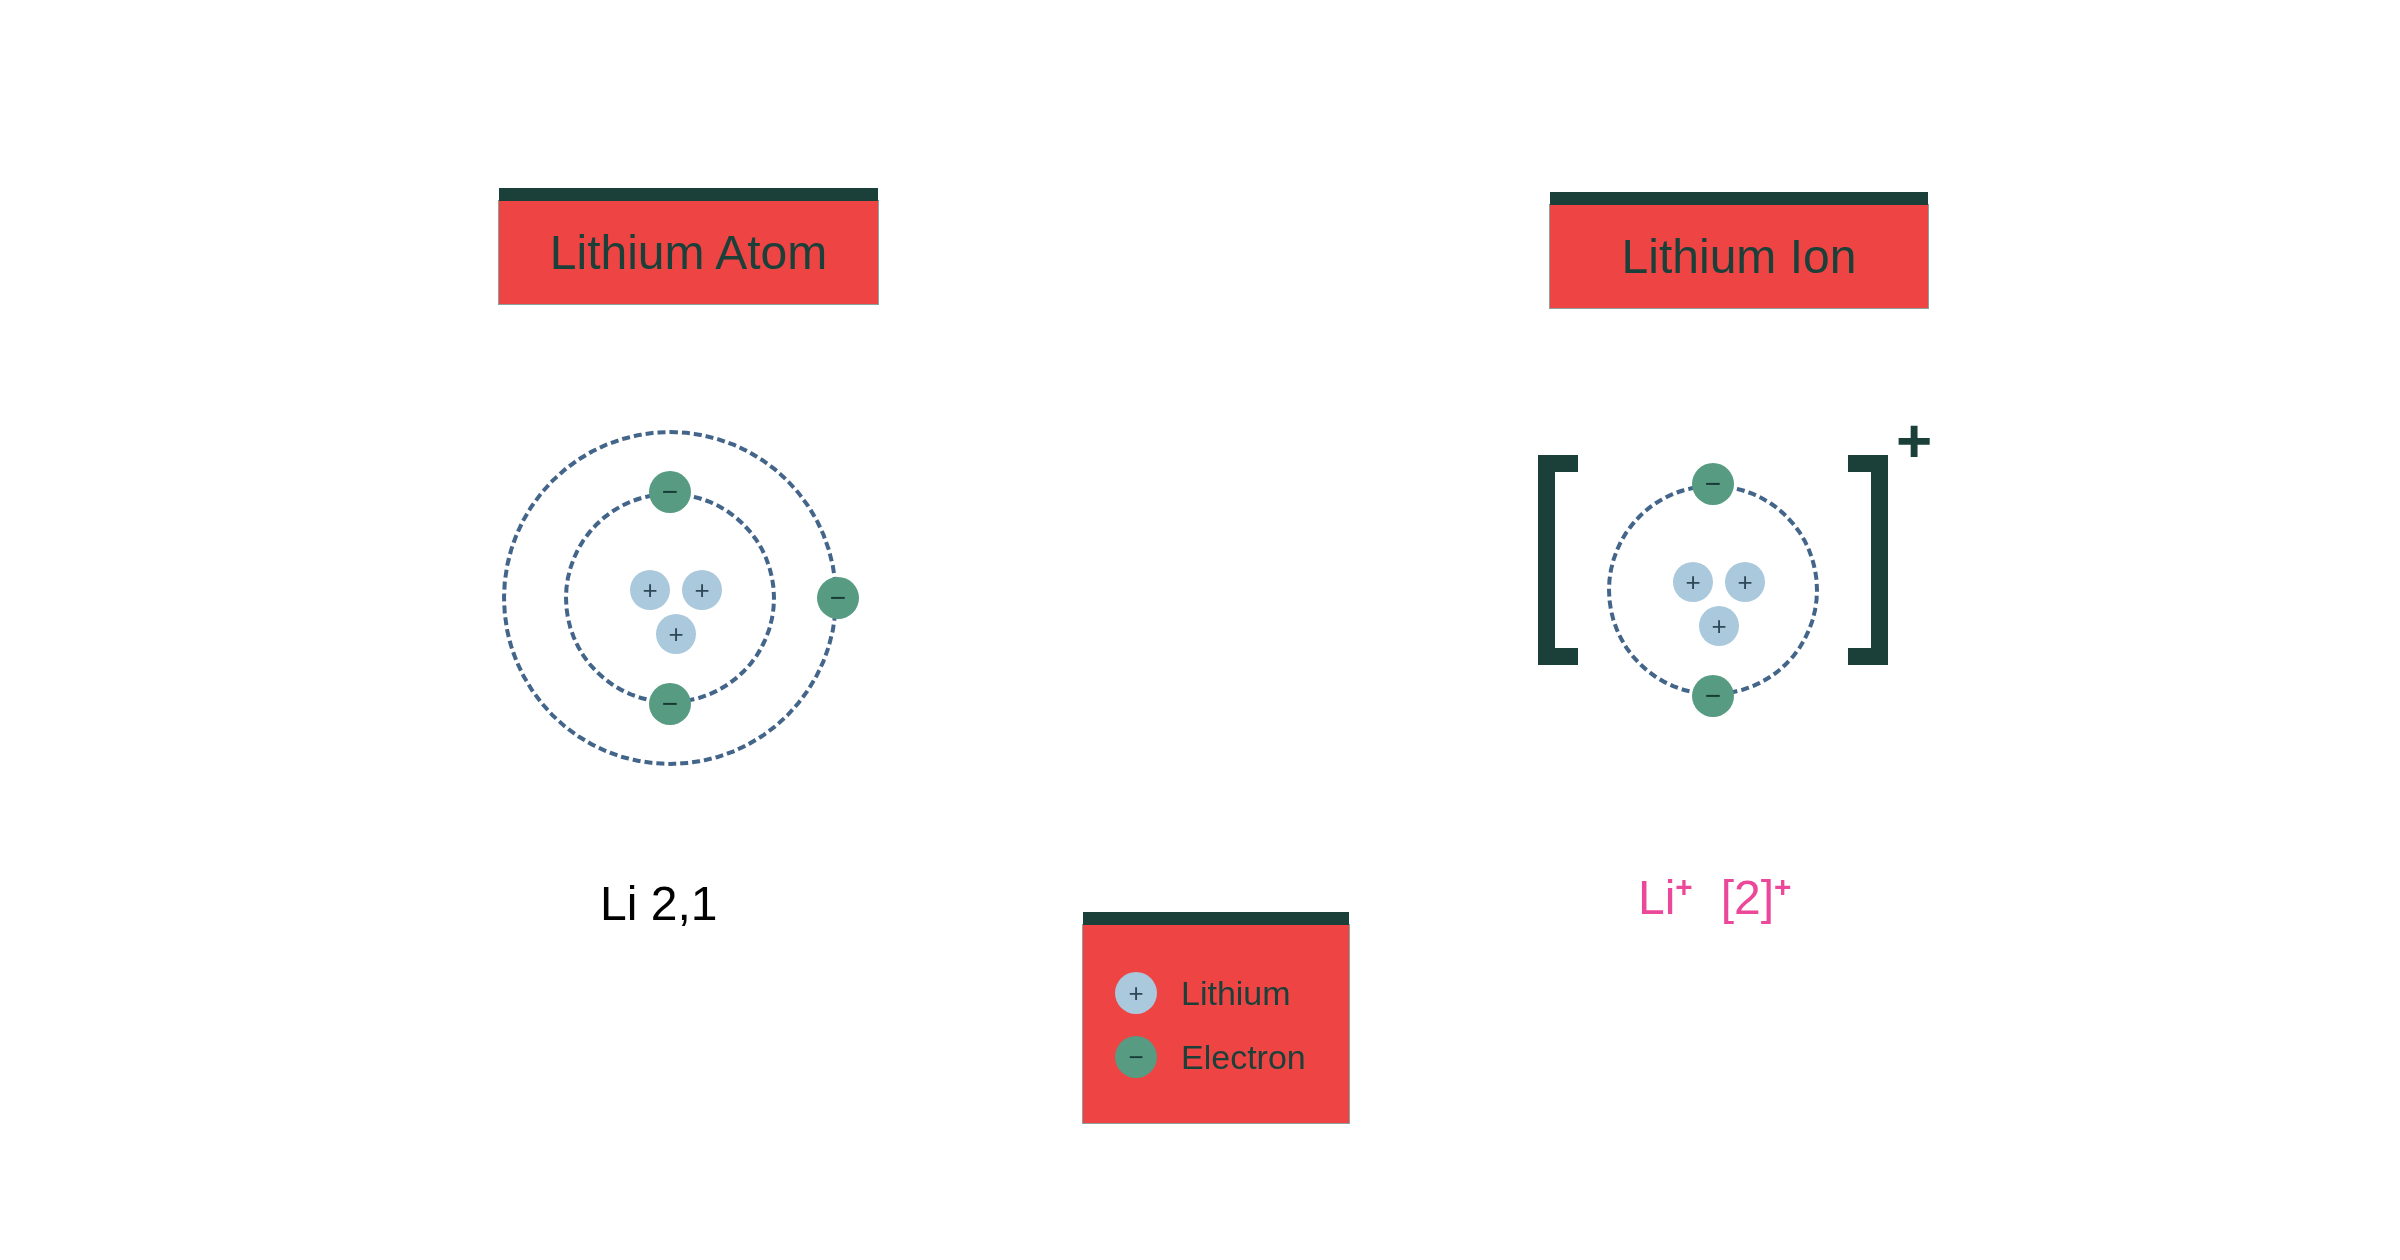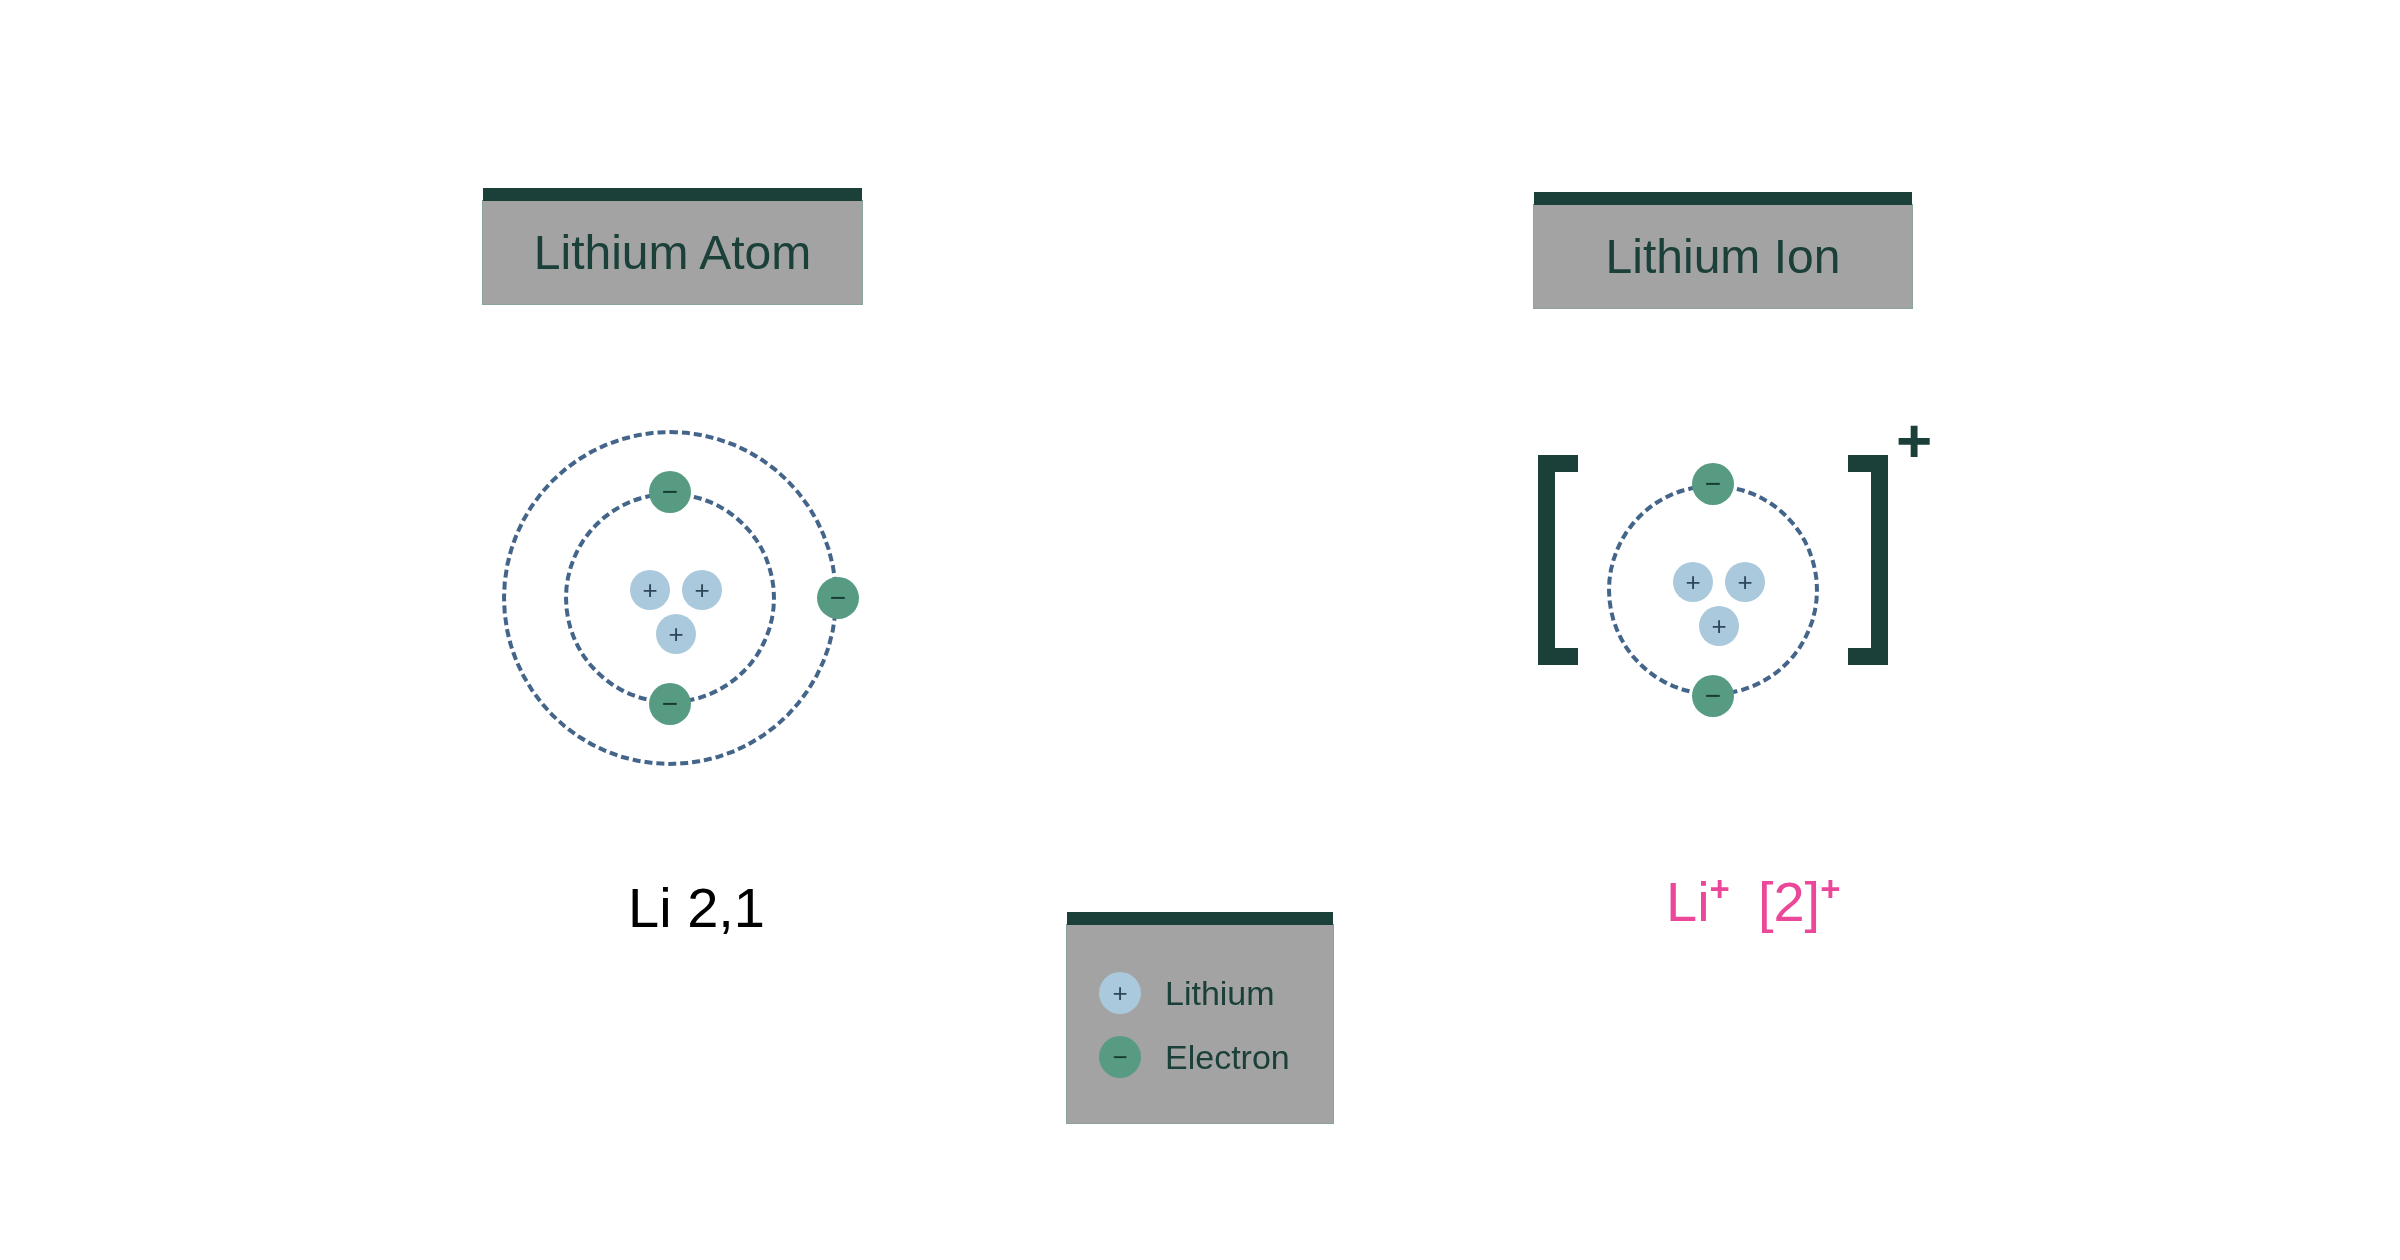--- a/index.html
+++ b/index.html
@@ -11,23 +11,24 @@
     width: 2400px;
     height: 1260px;
     position: relative;
     overflow: hidden;
     font-family: "Liberation Sans", sans-serif;
   }
 
   
   .card {
     position: absolute;
-    background: #a3a3a3;
+    background: #ef4444;
     border: 1px solid #8aa39d;
     box-sizing: border-box;
+    margin-left: 16px;
   }
   .card-topbar {
     position: absolute;
     left: 0;
     right: 0;
     top: -13px;
     height: 13px;
     background: #1b4039;
   }
   .card-title {
@@ -161,24 +162,23 @@
     position: absolute;
     color: #1b4039;
     font-size: 62px;
     font-weight: bold;
     line-height: 1;
   }
 
   
   .caption {
     position: absolute;
-    font-size: 56px;
+    font-size: 48px;
     line-height: 1;
     white-space: nowrap;
-    margin-left: 28px;
   }
   #atom-caption { color: #000000; }
   #ion-caption  { color: #ec4899; }
   .caption sup {
     font-size: 0.62em;
     vertical-align: super;
     font-weight: bold;
   }
 </style>
 </head>

